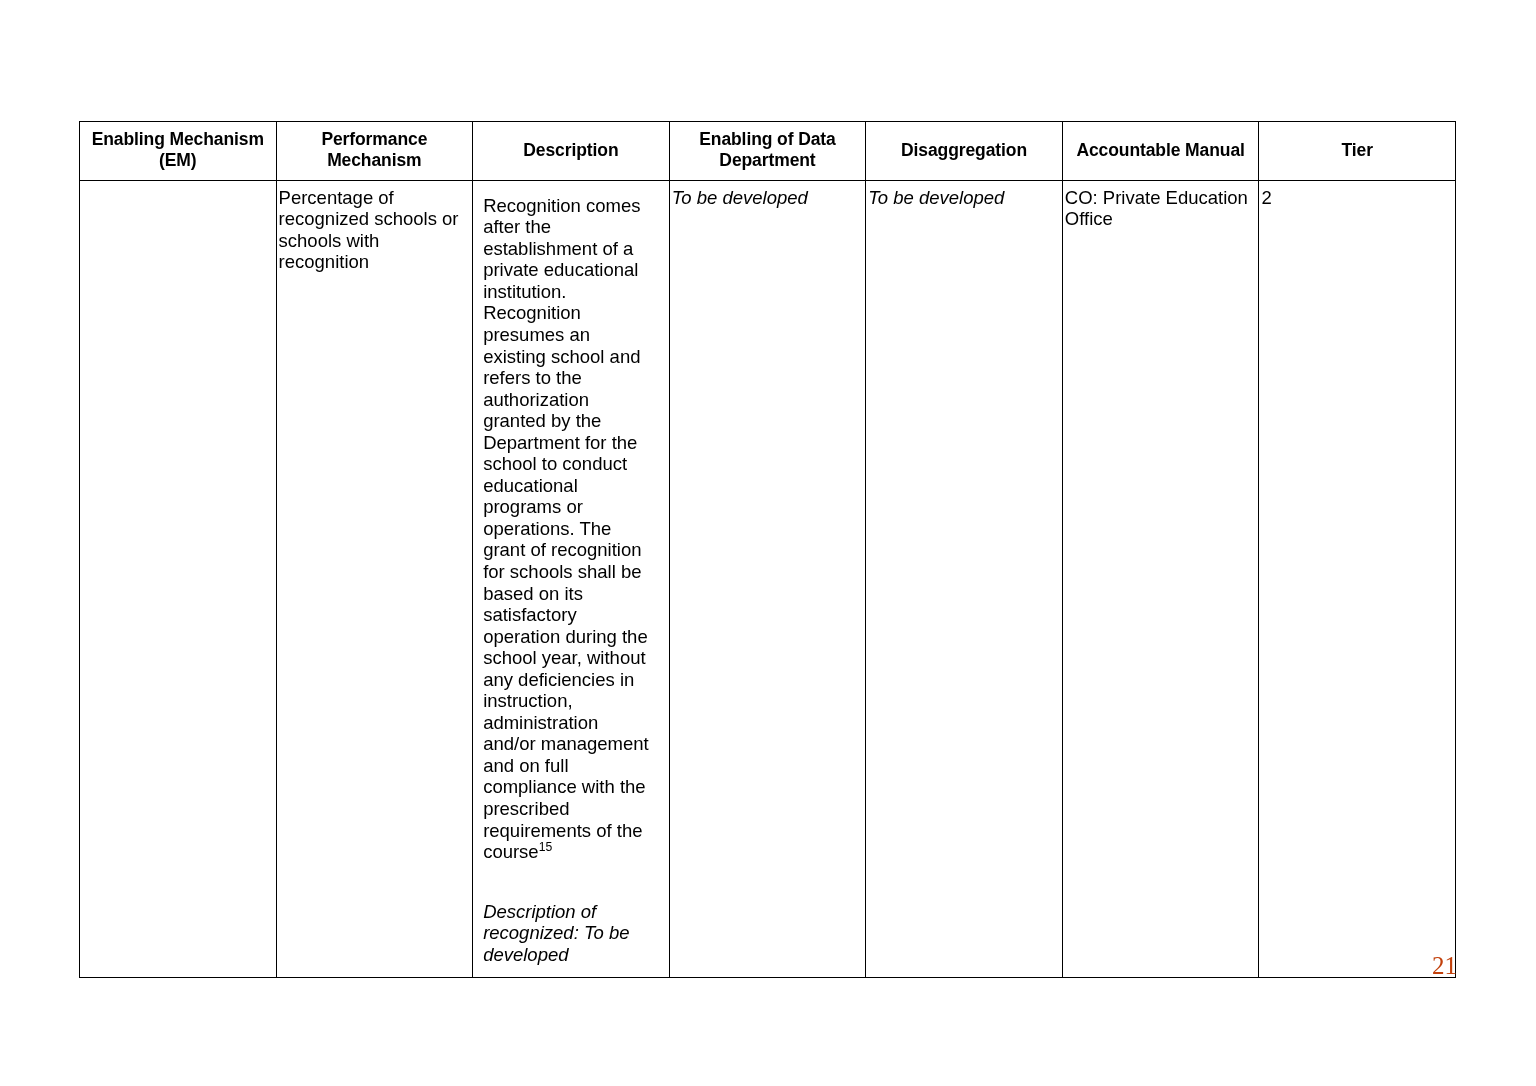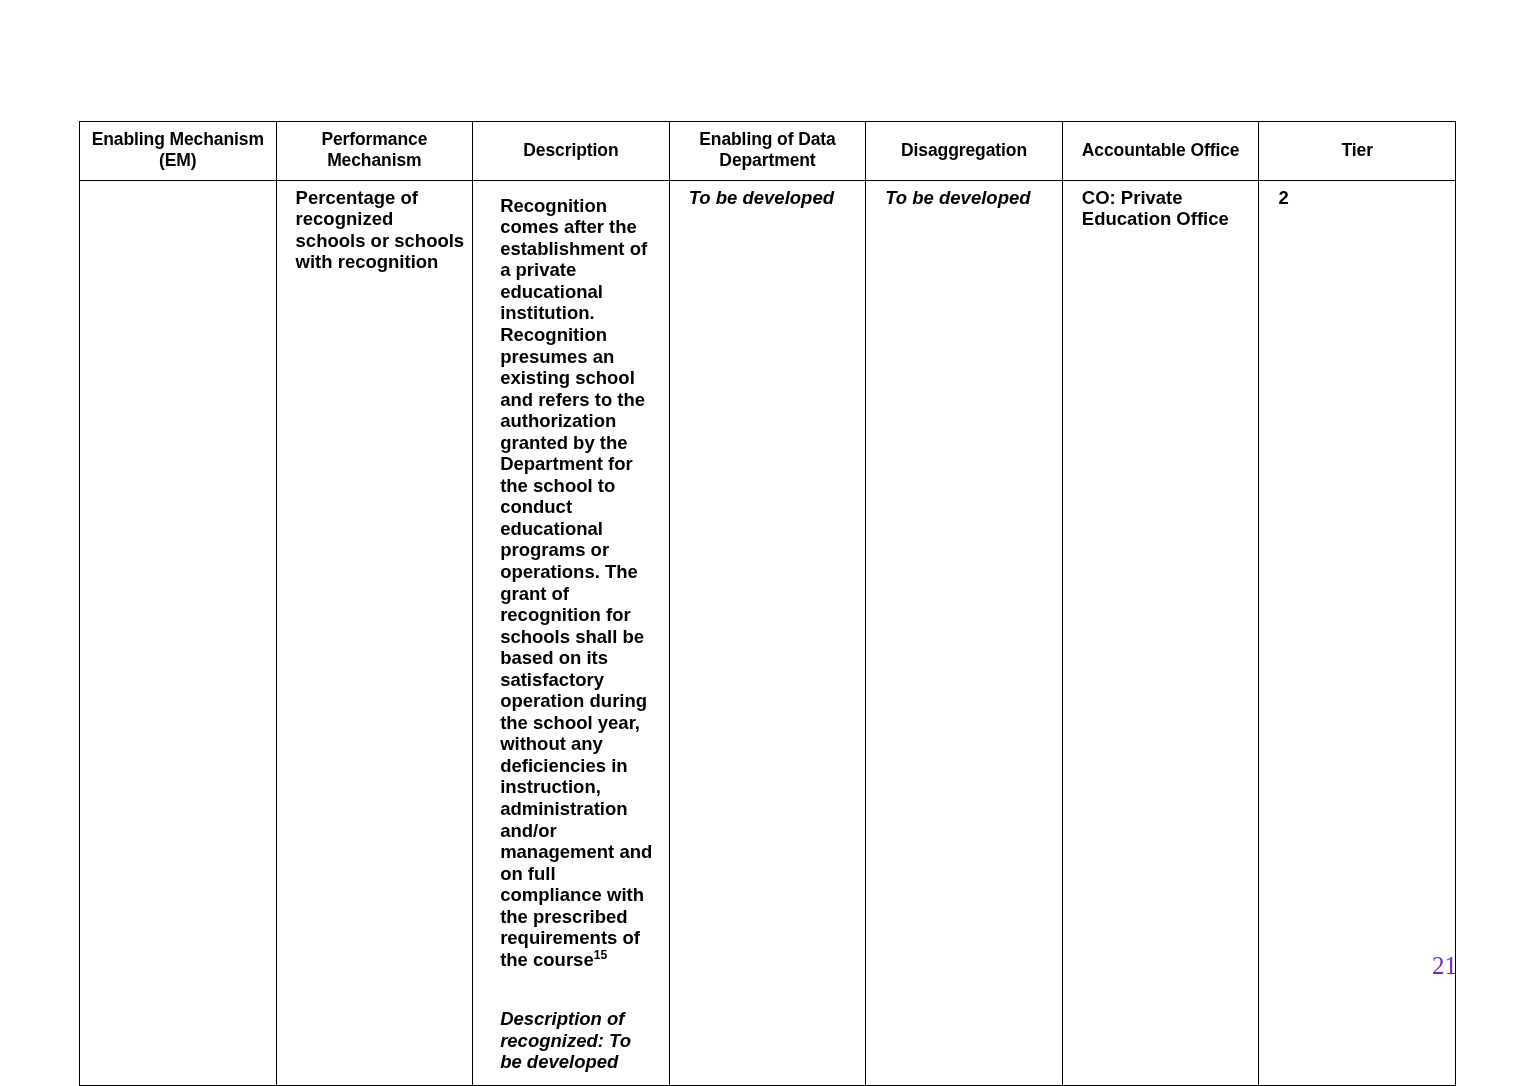--- a/index.html
+++ b/index.html
@@ -52,22 +52,22 @@
     font-size: 17.5px;
     line-height: 1.22;
     padding: 7px 4px 8px 4px;
     letter-spacing: -0.1px;
   }
 
   
   table.matrix tbody td {
     font-size: 18.5px;
     line-height: 1.165;
-    padding: 6px 5px 4px 19px;
-    font-weight: bold;
+    padding: 6px 5px 4px 2px;
+    font-weight: normal;
   }
 
   td.c-em        { width: 196px; }
   td.c-pi        { width: 206px; }
   td.c-desc      { width: 311px; }
   td.c-freq      { width: 191px; }
   td.c-disagg    { width: 209px; }
   td.c-office    { width: 193px; margin-left: 6px; }
   td.c-tier      { width: 69px; }
 
@@ -111,21 +111,21 @@
     line-height: 0;
   }
 
   
   .page-number {
     position: absolute;
     right: 79px;
     top: 952px;
     font-family: "Liberation Serif", serif;
     font-size: 25px;
-    color: #6d28d9;
+    color: #c2410c;
   }
 </style>
 </head>
 <body>
 
 <div class="page">
 
   <div class="table-wrap">
     <table class="matrix">
       <thead>
@@ -137,21 +137,21 @@
           <th class="c-pi">
             <span>Performance</span><br>
             <span>Mechanism</span>
           </th>
           <th class="c-desc">Description</th>
           <th class="c-freq">
             <span>Enabling of Data</span><br>
             <span>Department</span>
           </th>
           <th class="c-disagg">Disaggregation</th>
-          <th class="c-office">Accountable Office</th>
+          <th class="c-office">Accountable Manual</th>
           <th class="c-tier">Tier</th>
         </tr>
       </thead>
       <tbody>
         <tr class="row-body">
           <td class="c-em"></td>
           <td class="c-pi">Percentage of recognized schools or schools with recognition</td>
           <td class="c-desc">
             <p class="desc-para"><span>Recognition comes after the establishment of a private educational institution. Recognition presumes an existing school and refers to the authorization granted by the Department for the school to conduct educational programs or operations. The grant of recognition for schools shall be based on its satisfactory operation during the school year, without any deficiencies in instruction, administration and/or management and on full compliance with the prescribed requirements of the course</span><sup class="fn-marker">15</sup></p>
             <div class="desc-gap"></div>

